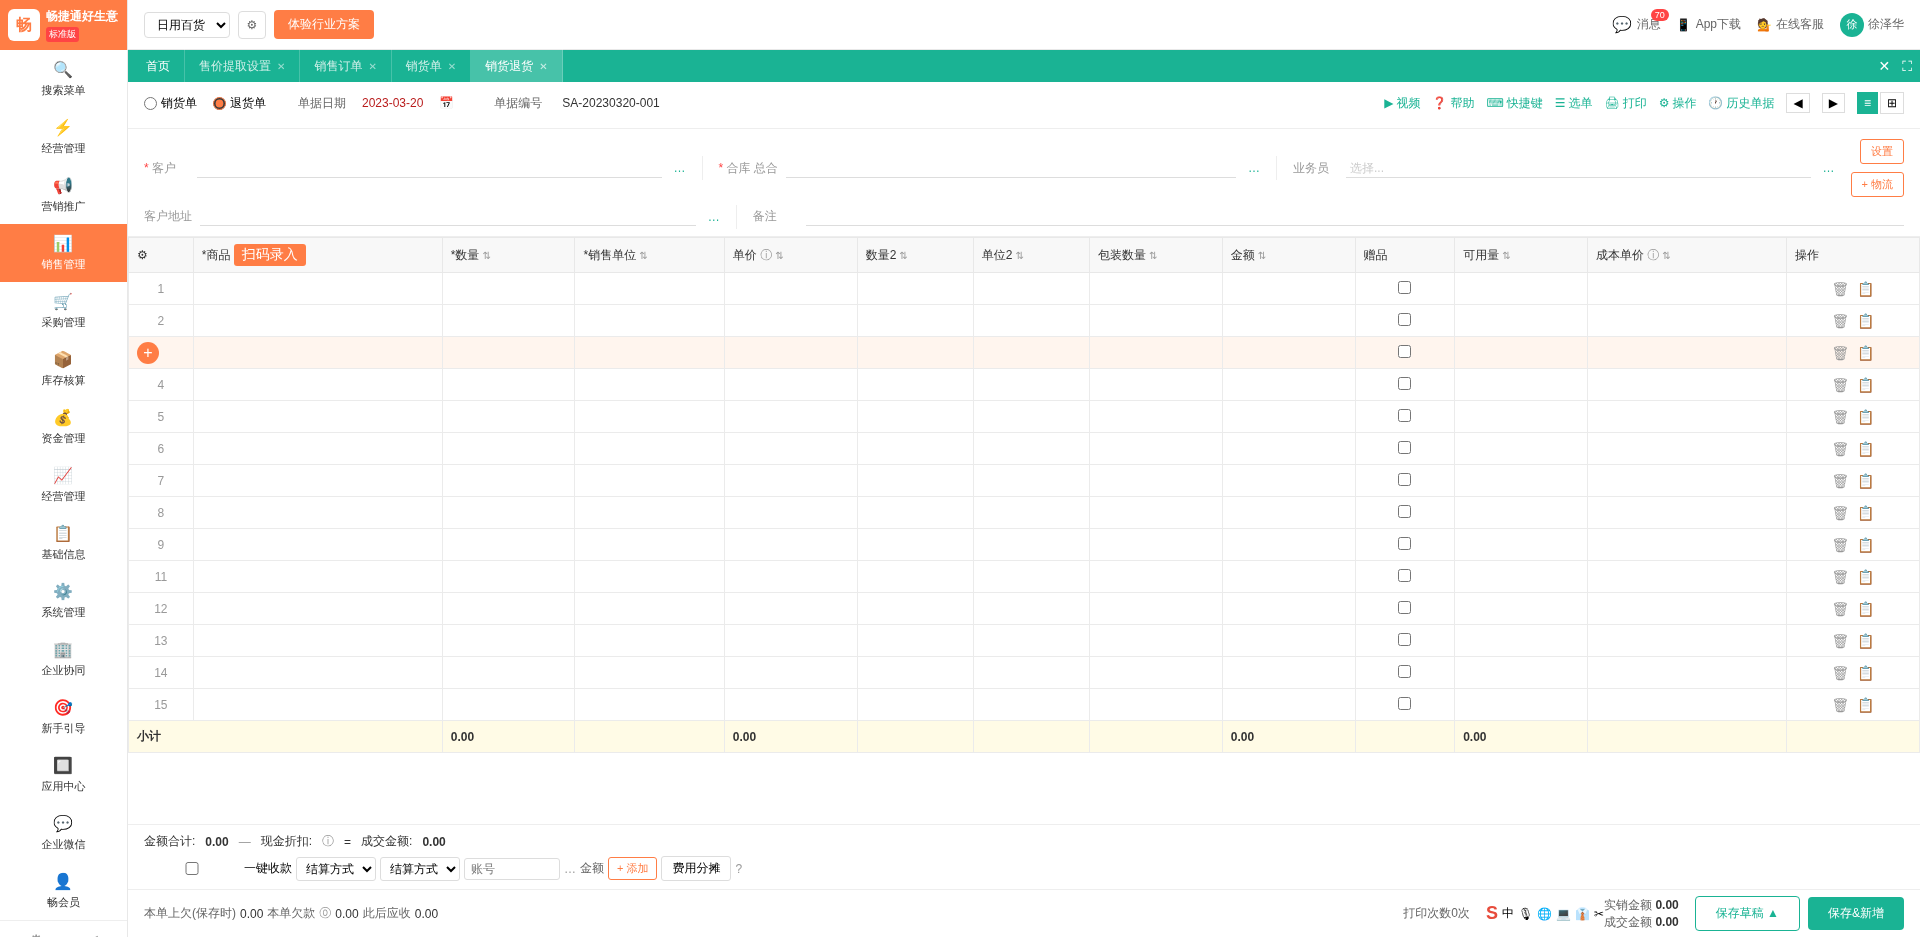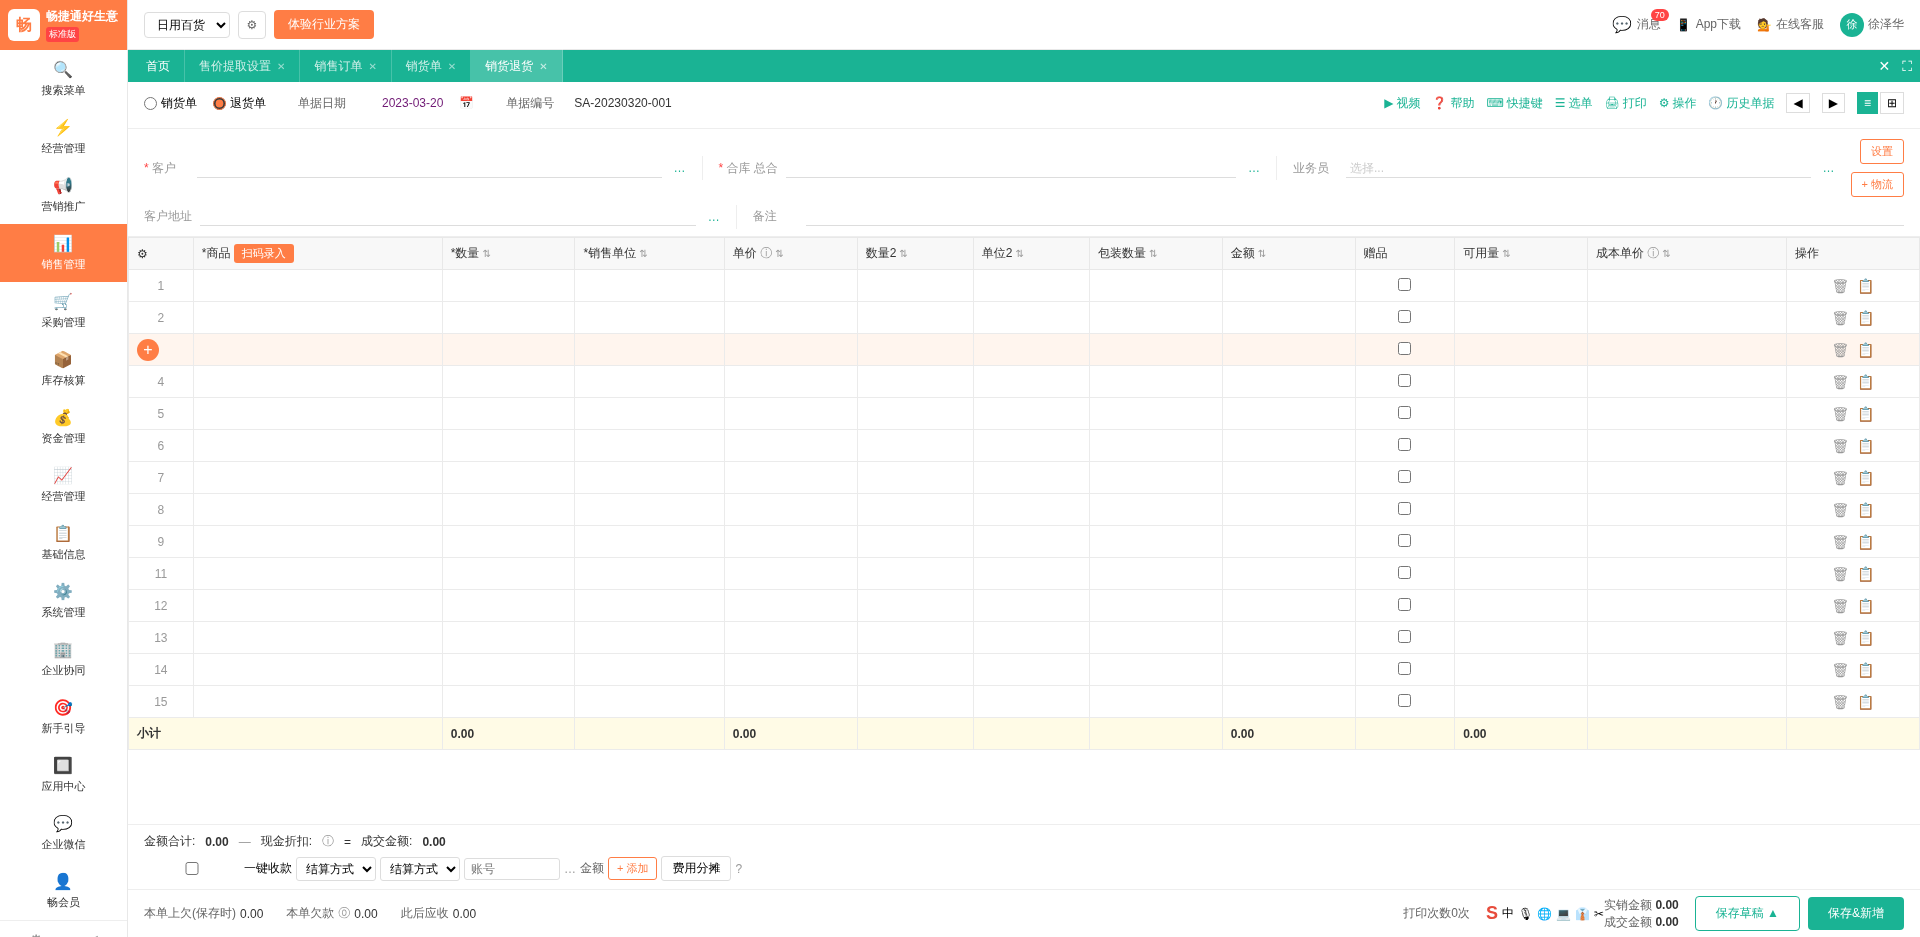--- a/index.html
+++ b/index.html
@@ -64,21 +64,21 @@
     .right-btn { border: 1px solid #ddd; background: #fff; padding: 4px 10px; cursor: pointer; border-radius: 3px; font-size: 11px; color: #666; text-align: center; }
     .right-btn.orange { border-color: #ff7d45; color: #ff7d45; }
 
     
     .table-section { flex: 1; overflow: auto; position: relative; }
     .data-table { width: 100%; border-collapse: collapse; min-width: 1200px; }
     .data-table th { background: #f8f8f8; padding: 6px 8px; text-align: left; border: 1px solid #e8e8e8; color: #333; font-weight: normal; white-space: nowrap; position: sticky; top: 0; z-index: 2; }
     .data-table td { padding: 4px 8px; border: 1px solid #ebebeb; color: #333; height: 32px; }
     .data-table tr.highlighted td { background: #fff5ee; }
     .data-table .row-num { color: #999; text-align: center; width: 30px; }
-    .scan-btn { background: #ff7d45; color: #fff; border: none; padding: 2px 8px; border-radius: 3px; font-size: 11px; cursor: pointer; }
+    .scan-btn { background: #ff7d45; color: #fff; border: none; padding: 2px 8px; border-radius: 3px; font-size: 14px; cursor: pointer; }
     .th-sort { display: inline-flex; flex-direction: column; margin-left: 3px; cursor: pointer; }
     .th-sort::before { content: '⇅'; font-size: 10px; color: #999; }
     .checkbox-cell { text-align: center; }
     .action-btns { display: flex; gap: 4px; justify-content: center; }
     .action-btn { background: none; border: none; cursor: pointer; color: #999; font-size: 14px; padding: 2px; }
     .add-row-btn { width: 22px; height: 22px; background: #ff7d45; color: #fff; border: none; border-radius: 50%; cursor: pointer; display: flex; align-items: center; justify-content: center; font-size: 16px; line-height: 1; }
     .subtotal-row td { background: #fffbe6; font-weight: bold; color: #333; }
 
     
     .bottom-bar { border-top: 1px solid #eee; padding: 8px 16px; background: #fff; flex-shrink: 0; }
@@ -86,21 +86,21 @@
     .bottom-row1 .dash { color: #999; }
     .bottom-row2 { display: flex; align-items: center; gap: 4px; }
     .bottom-row2 .checkbox-label { display: flex; align-items: center; gap: 4px; }
     .bottom-row2 select { border: 1px solid #ddd; padding: 3px 5px; border-radius: 3px; background: #fff; }
     .bottom-row2 input { border: 1px solid #ddd; padding: 3px 6px; border-radius: 3px; width: 96px; }
     .add-btn-sm { background: none; border: 1px solid #ff7d45; color: #ff7d45; padding: 3px 8px; border-radius: 3px; cursor: pointer; font-size: 11px; }
     .fy-btn { background: #fff; border: 1px solid #ddd; padding: 3px 10px; border-radius: 3px; cursor: pointer; }
 
     
     .footer-bar { background: #fff; border-top: 1px solid #eee; padding: 6px 16px; display: flex; align-items: center; flex-shrink: 0; }
-    .footer-info { display: flex; gap: 23px; color: #666; flex: 1; }
+    .footer-info { display: flex; gap: 4px; color: #666; flex: 1; }
     .footer-info span { display: flex; align-items: center; gap: 4px; }
     .footer-info .val { color: #333; }
     .print-info { color: #666; margin: 0 16px; }
     .footer-system { display: flex; align-items: center; gap: 4px; }
     .footer-summary { margin-left: auto; text-align: right; color: #666; margin-right: 16px; }
     .footer-summary .amount { color: #333; font-weight: bold; }
     .save-draft-btn { background: #fff; border: 1px solid #1ab394; color: #1ab394; padding: 8px 20px; border-radius: 4px; cursor: pointer; margin-right: 8px; }
     .save-new-btn { background: #1ab394; color: #fff; border: none; padding: 8px 20px; border-radius: 4px; cursor: pointer; }
 
     .info-icon { color: #999; cursor: pointer; }
@@ -249,23 +249,23 @@
       <div class="form-type-row">
         <label class="radio-item">
           <input type="radio" name="formtype" style="">
           <span>销货单</span>
         </label>
         <label class="radio-item">
           <input type="radio" name="formtype" checked="" style="">
           <span>退货单</span>
         </label>
         <span style="margin-left:16px;color:#666;">单据日期</span>
-        <span style="color:#701a75;margin-left:20px;">2023-03-20</span>
+        <span style="color:#b91c1c;margin-left:0;">2023-03-20</span>
         <span style="color:#1ab394;cursor:pointer;">📅</span>
-        <span style="margin-left:16px;color:#666;">单据编号</span>
+        <span style="margin-left:24px;color:#666;">单据编号</span>
         <span style="color:#333;margin-left:4px;">SA-20230320-001</span>
 
         <div style="margin-left:auto;display:flex;align-items:center;gap:12px;">
           <span class="teal item" style="display:flex;align-items:center;gap:3px;cursor:pointer;">
             <span>▶</span>
             <span>视频</span>
           </span>
           <span class="teal item" style="display:flex;align-items:center;gap:3px;cursor:pointer;">
             <span>❓</span>
             <span>帮助</span>

